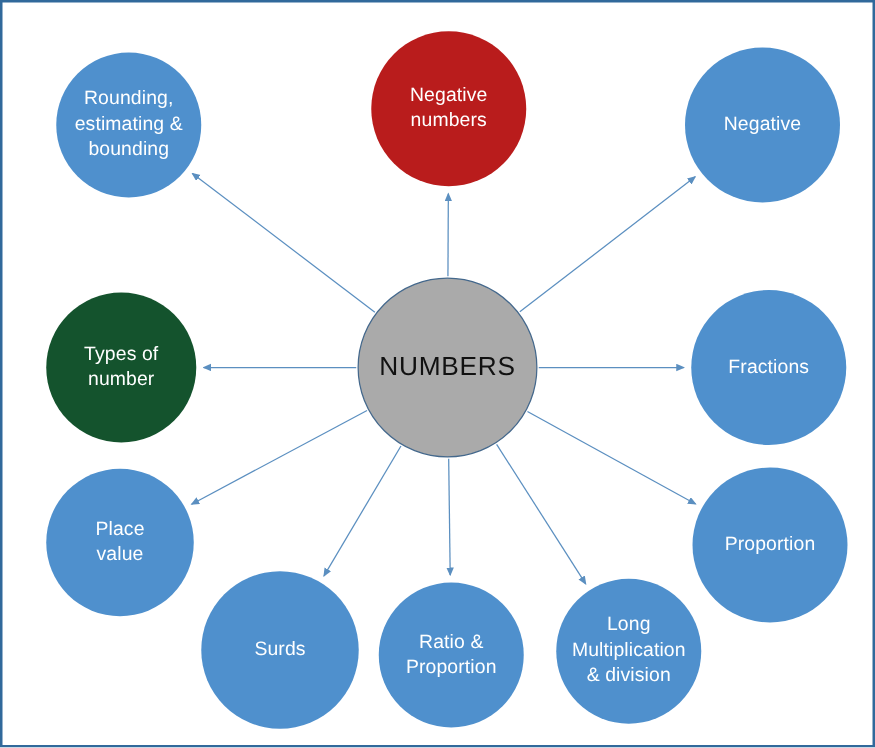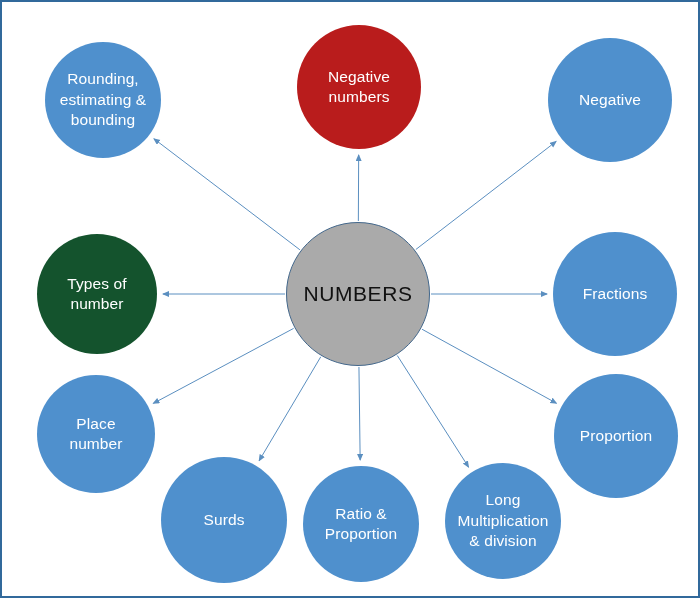--- a/index.html
+++ b/index.html
@@ -100,21 +100,21 @@
   </div>
   <div class="node node-satellite" style="left: 35px; top: 232px; width: 120px; height: 120px; background: #14532d; color: rgb(255, 255, 255);">
     <span class="node-label">Types of
 number</span>
   </div>
   <div class="node node-satellite" style="left: 551px; top: 230px; width: 124px; height: 124px; background: rgb(79, 144, 205); color: rgb(255, 255, 255);">
     <span class="node-label">Fractions</span>
   </div>
   <div class="node node-satellite" style="left: 35px; top: 373px; width: 118px; height: 118px; background: rgb(79, 144, 205); color: rgb(255, 255, 255);">
     <span class="node-label">Place
-number</span>
+value</span>
   </div>
   <div class="node node-satellite" style="left: 552px; top: 372px; width: 124px; height: 124px; background: rgb(79, 144, 205); color: rgb(255, 255, 255);">
     <span class="node-label">Proportion</span>
   </div>
   <div class="node node-satellite" style="left: 159px; top: 455px; width: 126px; height: 126px; background: rgb(79, 144, 205); color: rgb(255, 255, 255);">
     <span class="node-label">Surds</span>
   </div>
   <div class="node node-satellite" style="left: 443px; top: 461px; width: 116px; height: 116px; background: rgb(79, 144, 205); color: rgb(255, 255, 255);">
     <span class="node-label">Long
 Multiplication

